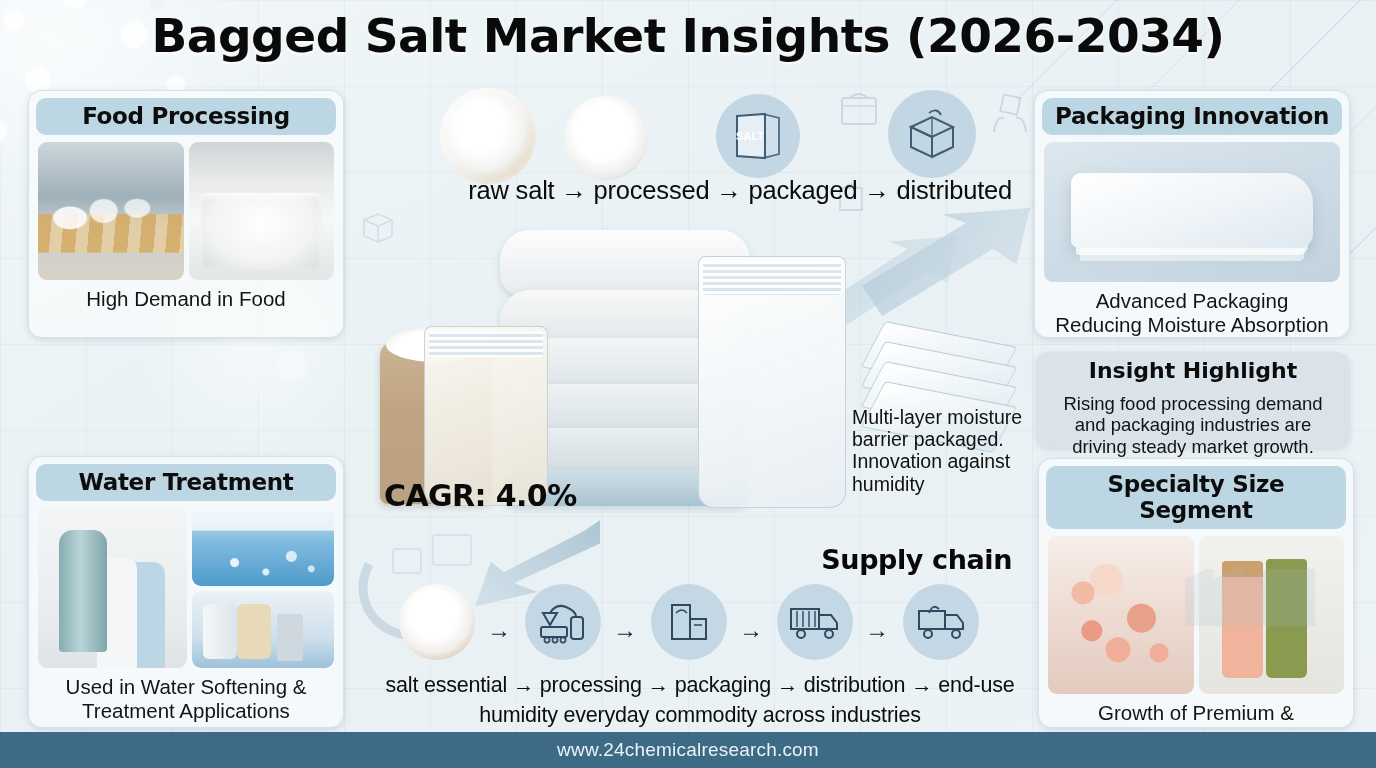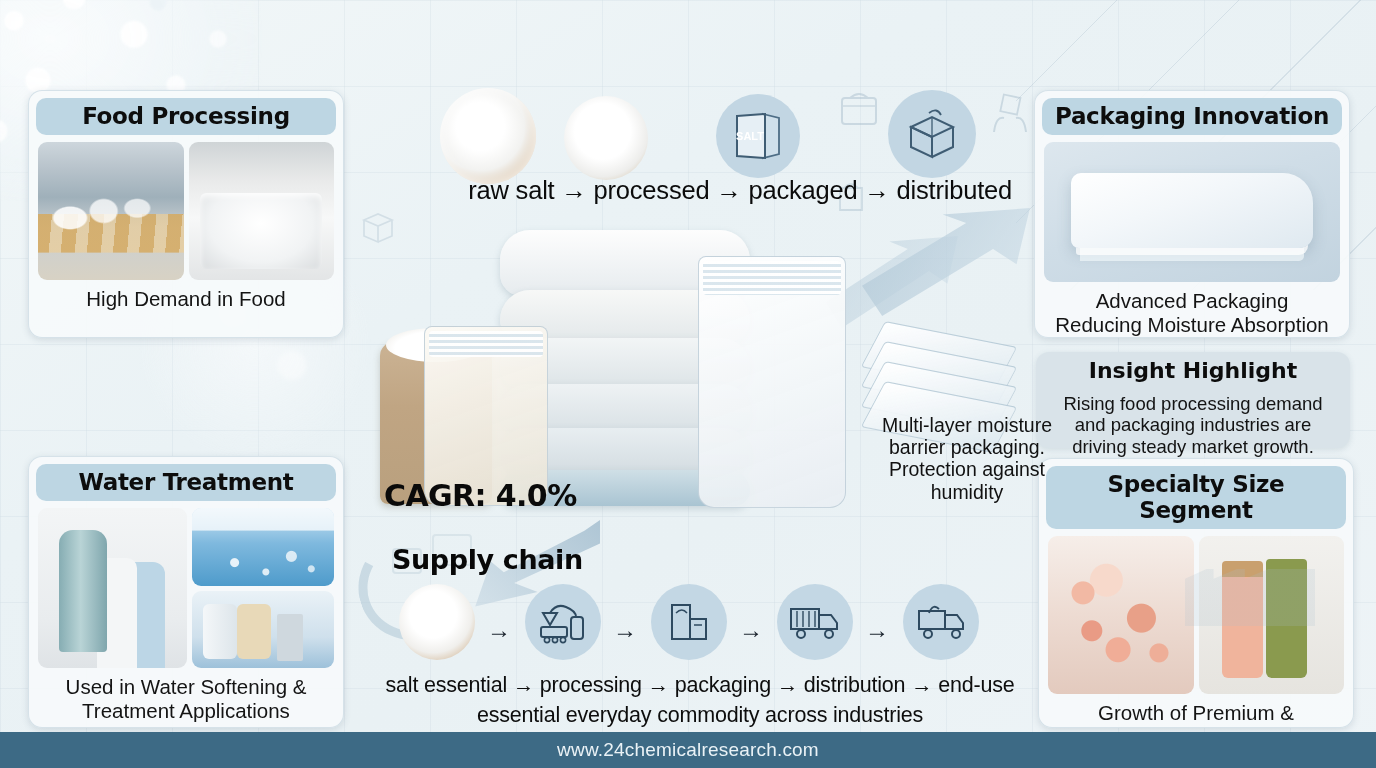--- a/index.html
+++ b/index.html
@@ -265,25 +265,25 @@
     position:absolute; left:4px; right:4px; top:4px; height:26px;
     background: repeating-linear-gradient(180deg, rgba(255,255,255,.95) 0 3px, rgba(215,228,236,.9) 3px 6px);
     border-radius:4px;
   }
   .cagr {
     position:absolute; left:384px; top:478px;
     font-size:30px; font-weight:700; color:#0a0a0a;
     font-family:"DejaVu Sans", sans-serif; letter-spacing:-.6px;
   }
   .moisture-note{
-    position:absolute; left:872px; top:406px; width:190px;
-    text-align:center; font-size:19.5px; line-height:1.14; color:#111;margin-top:8px;
+    position:absolute; left:852px; top:406px; width:190px;
+    font-size:19.5px; line-height:1.14; color:#111;
   }
   .sc-title{
-    position:absolute; left:392px; top:544px; width:620px; text-align:left;
+    position:absolute; left:392px; top:544px; width:620px; text-align:right;
     font-size:27px; font-weight:700; color:#080808; font-family:"DejaVu Sans", sans-serif;
     letter-spacing:-.4px;
   }
   .sc-icons{ position:absolute; left:395px; top:584px; width:625px; height:80px; }
   .sc-node{
     position:absolute; top:0; width:76px; height:76px; border-radius:50%;
     background:#c3d7e4; display:flex; align-items:center; justify-content:center;
   }
   .sc-node.photo{
     background: radial-gradient(circle at 45% 40%, #ffffff 0 38%, #f0efec 62%, #c39c6d 100%);
@@ -335,20 +335,21 @@
 </head>
 <body>
 
 <div id="stage">
 
   <div class="bg-grid"></div>
   <div class="bg-diag"></div>
   <div class="salt-corner"></div>
   <div class="salt-corner-b"></div>
 
+  <div class="title">Bagged Salt Market Insights (2026-2034)</div>
 
   <div class="card" style="left:28px; top:90px; width:316px; height:248px;">
     <div class="card-head">Food Processing</div>
     <div class="img-row" style="height:138px;">
       <div class="ph ph-factory" style="flex:1;"></div>
       <div class="ph ph-tray" style="flex:1;"></div>
     </div>
     <div class="card-caption">
       <div>High Demand in Food</div>
     </div>
@@ -483,22 +484,22 @@
     <div class="zipbag" style="left:318px; top:26px; width:148px; height:252px;
          background:linear-gradient(160deg, rgba(255,255,255,.96), rgba(232,238,242,.92));">
       <div class="zip" style="height:34px;"></div>
     </div>
   </div>
 
   <div class="cagr">CAGR: 4.0%</div>
 
   <div class="moisture-note">
     <div>Multi-layer moisture</div>
-    <div>barrier packaging.</div>
-    <div>Protection against</div>
+    <div>barrier packaged.</div>
+    <div>Innovation against</div>
     <div>humidity</div>
   </div>
 
   <div class="swoosh"></div>
   <div class="down-arrow"></div>
   <div class="factory-ghost" style="left:1185px; top:540px;"></div>
   <div class="ghost-box" style="left:392px; top:548px; width:30px; height:26px; opacity:.5;"></div>
   <div class="ghost-box" style="left:432px; top:534px; width:40px; height:32px; opacity:.45;"></div>
 
   <div class="sc-title">Supply chain</div>
@@ -546,19 +547,19 @@
         <rect x="6" y="12" width="26" height="18" fill="none" stroke="#2e4a60" stroke-width="2"></rect>
         <path d="M16 14 q4 -10 10 -4" fill="none" stroke="#2e4a60" stroke-width="1.8"></path>
         <path d="M32 16 H44 L50 24 V30 H32 Z" fill="none" stroke="#2e4a60" stroke-width="2"></path>
         <circle cx="15" cy="35" r="4" fill="none" stroke="#2e4a60" stroke-width="2"></circle>
         <circle cx="43" cy="35" r="4" fill="none" stroke="#2e4a60" stroke-width="2"></circle>
       </svg>
     </div>
   </div>
 
   <div class="sc-line1">salt essential → processing → packaging → distribution → end-use</div>
-  <div class="sc-line2">essential everyday commodity across industries</div>
+  <div class="sc-line2">humidity everyday commodity across industries</div>
 
   <div class="footer">
     <div class="footer-text">www.24chemicalresearch.com</div>
   </div>
 
 </div>
 
 </body></html>

